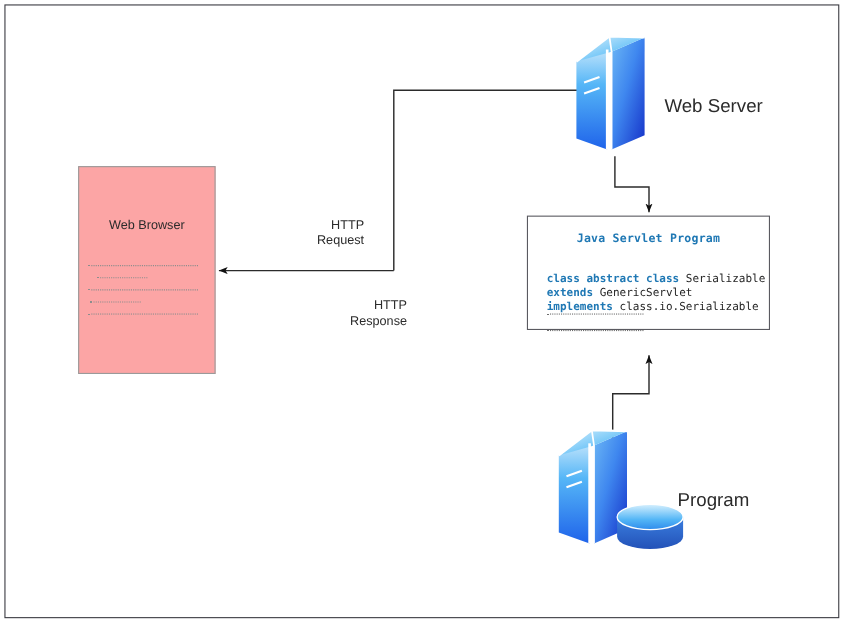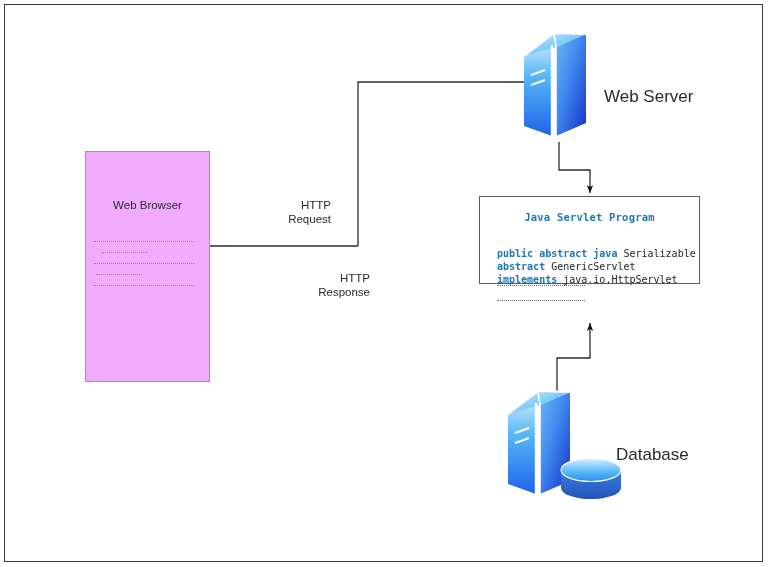--- a/index.html
+++ b/index.html
@@ -33,25 +33,24 @@
     width: 768px;
     height: 567px;
   }
 
   
   .browser-box {
     position: absolute;
     left: 71px;
     top: 151px;
     width: 125px;
-    height: 231px;
-    background: #f0abfc;
+    height: 189px;
+    background: #fca5a5;
     border: 1px solid #9a9a9a;
     box-sizing: border-box;
-    margin-left: 14px;
   }
   .browser-title {
     position: absolute;
     left: 0;
     top: 47px;
     width: 100%;
     text-align: center;
     font-size: 11.5px;
     color: #2b2b2b;
   }
@@ -72,21 +71,21 @@
   .dotline.ind   { margin-left: 16px; }
   .dotline.ind2  { margin-left: 10px; }
   .dotline.ind3  { margin-left: 8px; }
 
   
   .servlet-box {
     position: absolute;
     left: 479px;
     top: 196px;
     width: 221px;
-    height: 88px;
+    height: 104px;
     background: #ffffff;
     border: 1px solid #5a5a60;
     box-sizing: border-box;
   }
   .servlet-title {
     position: absolute;
     left: 0;
     top: 14px;
     width: 100%;
     text-align: center;
@@ -230,33 +229,33 @@
       <div class="dotline short ind"></div>
       <div class="dotline long ind3"></div>
       <div class="dotline short ind2"></div>
       <div class="dotline long ind3"></div>
     </div>
   </div>
 
   <div class="servlet-box">
     <div class="servlet-title">Java Servlet Program</div>
     <div class="code">
-<span class="kw">public abstract java</span><span> Serializable</span>
-<span class="kw">abstract</span><span> GenericServlet</span>
-<span class="kw">implements</span><span> java.io.HttpServlet</span>
+<span class="kw">class abstract class</span><span> Serializable</span>
+<span class="kw">extends</span><span> GenericServlet</span>
+<span class="kw">implements</span><span> class.io.Serializable</span>
     </div>
     <div class="code-dots">
       <div class="dotline"></div>
       <div class="dotline"></div>
     </div>
   </div>
 
   <div class="node-label" style="left:604px; top:87px;">Web Server</div>
 
-  <div class="node-label" style="left:616px; top:445px;">Database</div>
+  <div class="node-label" style="left:616px; top:445px;">Program</div>
 
   <div class="edge-label" style="left:265px; top:198px; width:66px;">HTTP
 Request</div>
 
   <div class="edge-label" style="left:300px; top:271px; width:70px;">HTTP
 Response</div>
 
 </div>
 
 </body></html>

